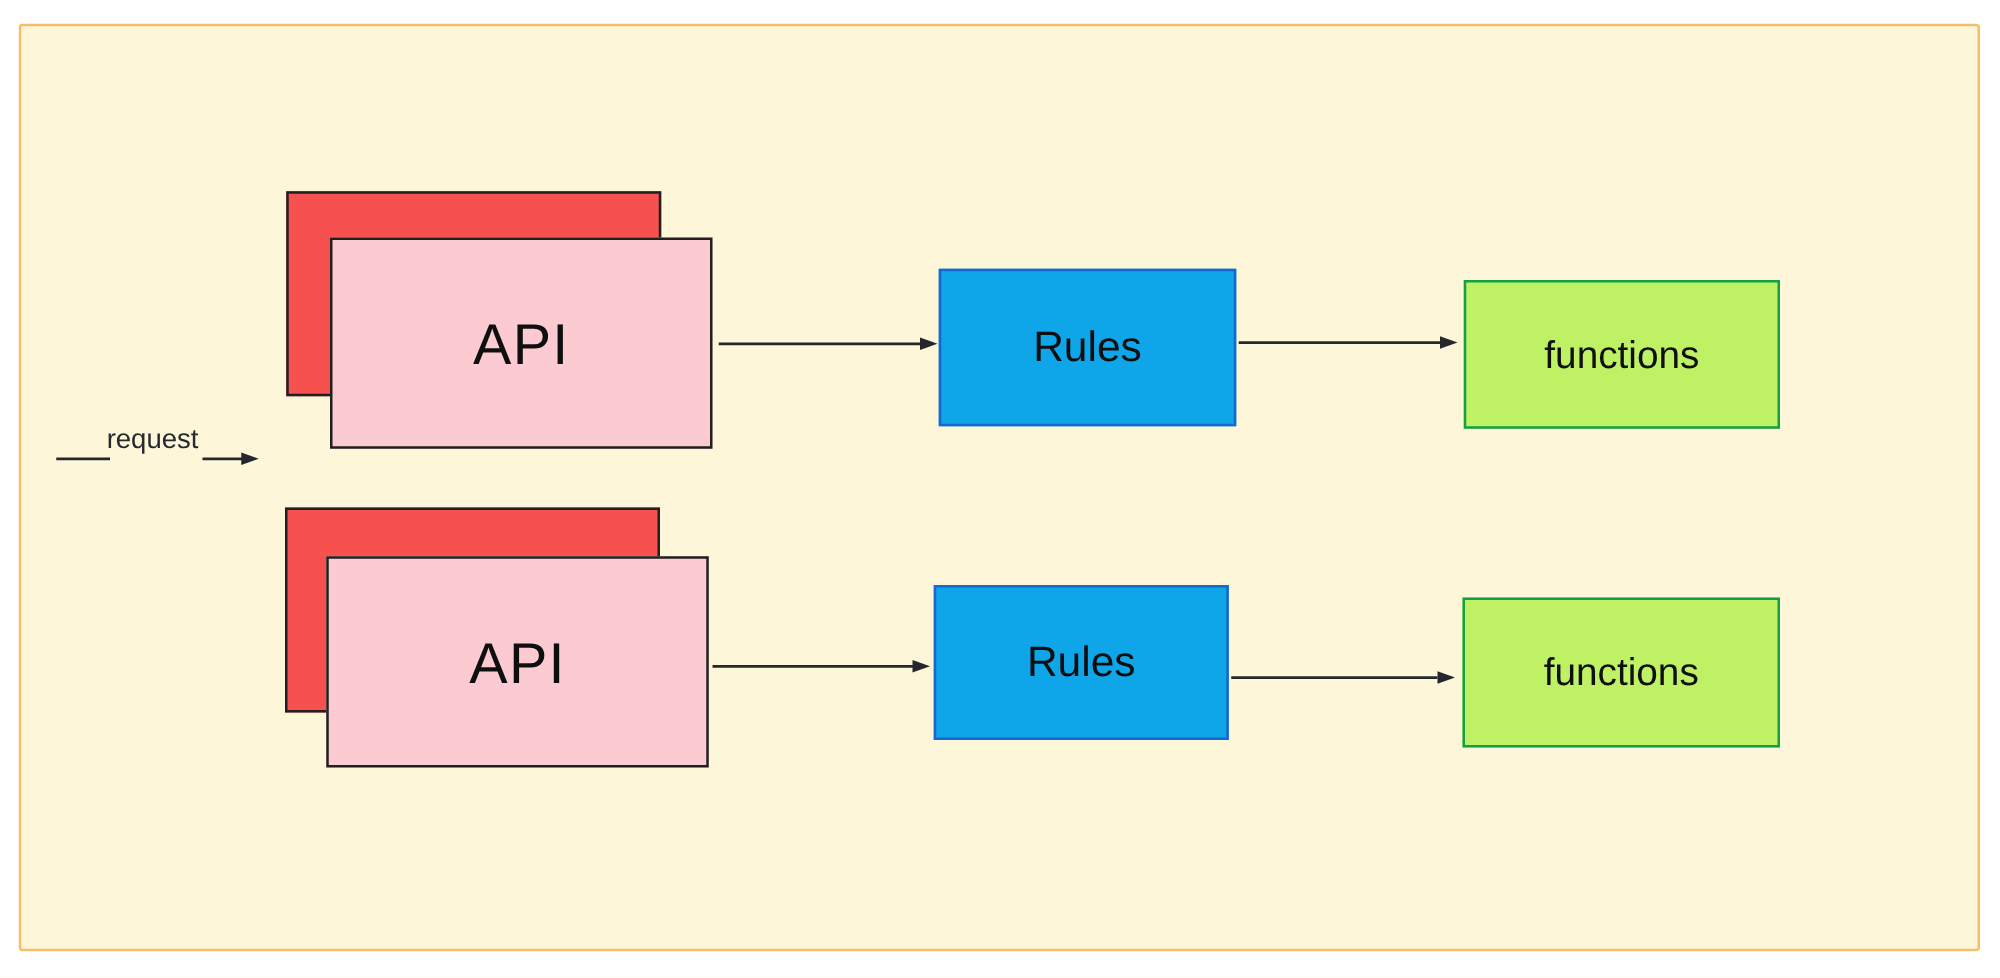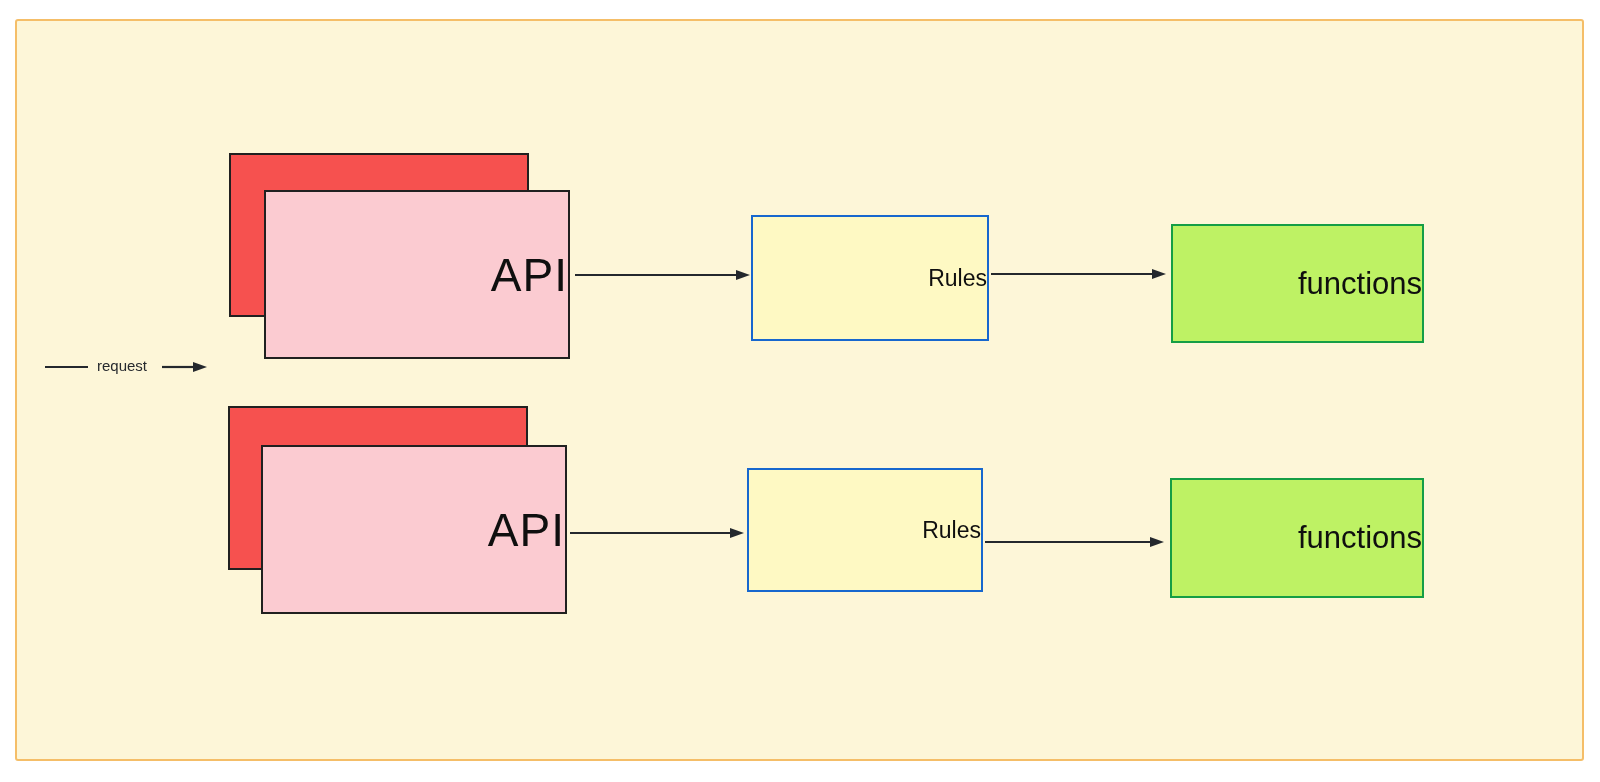--- a/index.html
+++ b/index.html
@@ -24,60 +24,60 @@
     box-sizing: border-box;
     background: #FDF6D8;
     border: 2px solid #F5BE68;
     border-radius: 3px;
   }
   .node {
     position: absolute;
     box-sizing: border-box;
     display: flex;
     align-items: center;
-    justify-content: flex-end;
+    justify-content: center;
     color: #0f0f0f;
   }
   .api-back {
     background: #F6514F;
     border: 2px solid #202020;
   }
   .api-front {
     background: #FBCBD1;
     border: 2px solid #202020;
     font-size: 46px;
     letter-spacing: 1px;
   }
   .rules {
-    background: #fef9c3;
+    background: #0ea5e9;
     border: 2px solid #1767CE;
-    font-size: 23px;
+    font-size: 34px;
   }
   .functions {
     background: #bef264;
     border: 2px solid #149E45;
     font-size: 31px;
   }
   
   .api-back-1   { left: 229px; top: 153px; width: 300px; height: 164px; }
   .api-front-1  { left: 264px; top: 190px; width: 306px; height: 169px; }
   .rules-1      { left: 751px; top: 215px; width: 238px; height: 126px; }
   .functions-1  { left: 1171px; top: 224px; width: 253px; height: 119px; }
   
   .api-back-2   { left: 228px; top: 406px; width: 300px; height: 164px; }
   .api-front-2  { left: 261px; top: 445px; width: 306px; height: 169px; }
   .rules-2      { left: 747px; top: 468px; width: 236px; height: 124px; }
   .functions-2  { left: 1170px; top: 478px; width: 254px; height: 120px; }
 
   .request-label {
     position: absolute;
     left: 122px;
-    top: 357px;
+    top: 338px;
     transform: translateX(-50%);
-    font-size: 15px;
+    font-size: 22px;
     color: #26292e;
     white-space: nowrap;
   }
   .connectors {
     position: absolute;
     left: 0;
     top: 0;
     pointer-events: none;
   }
   .connectors line {

